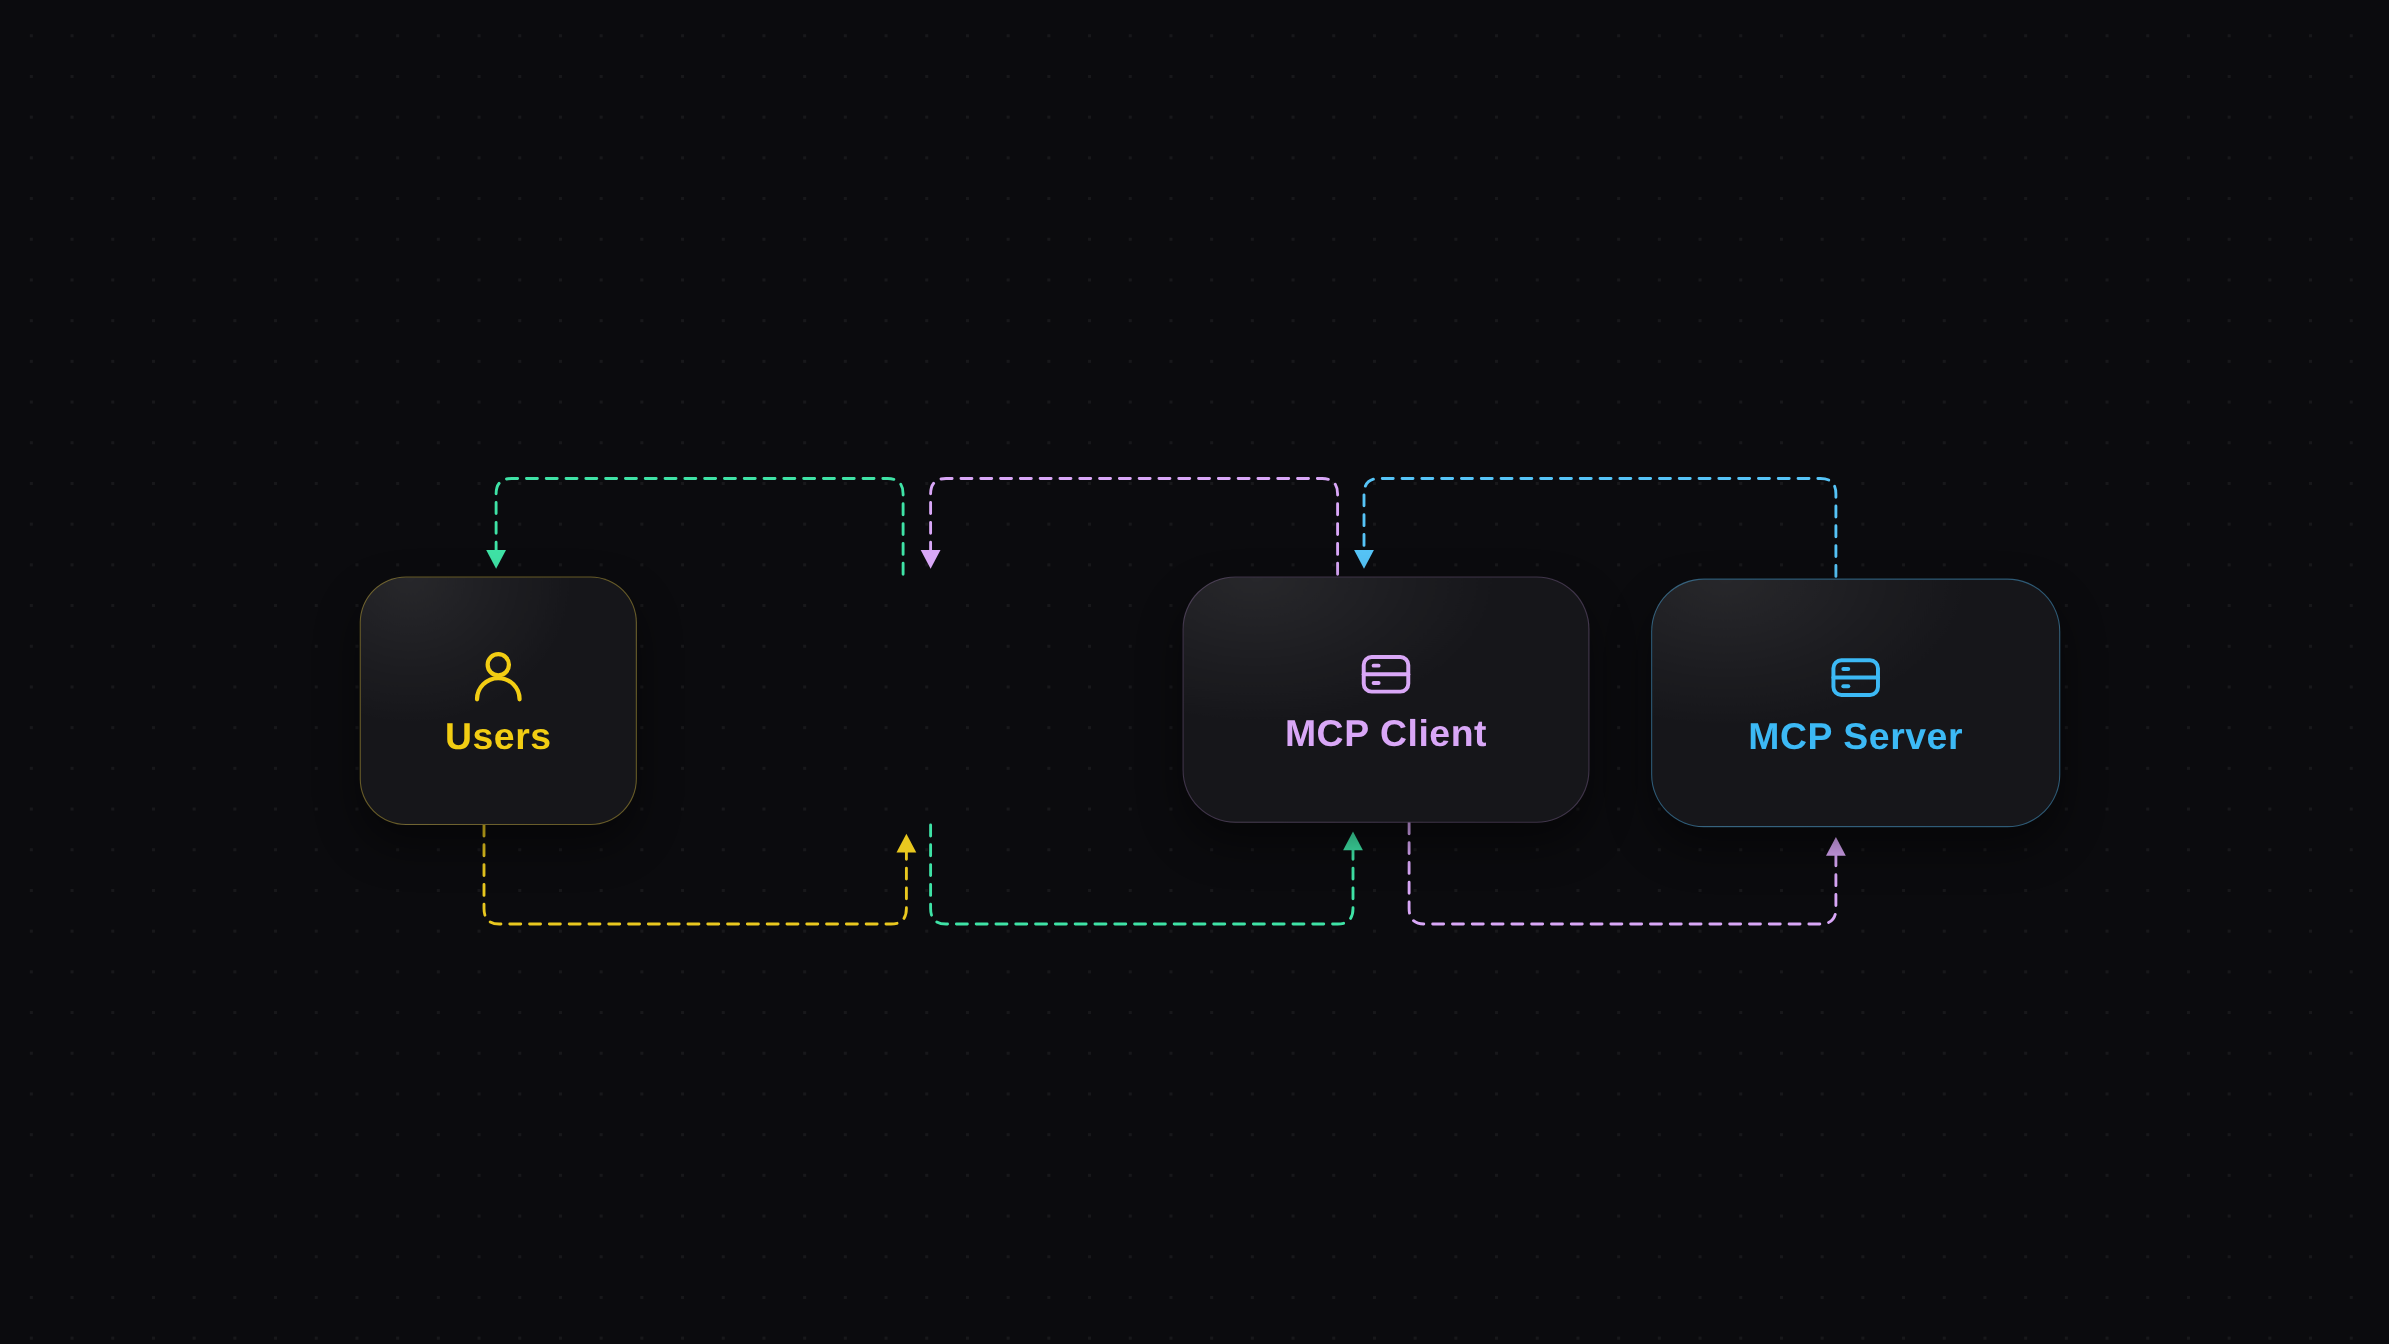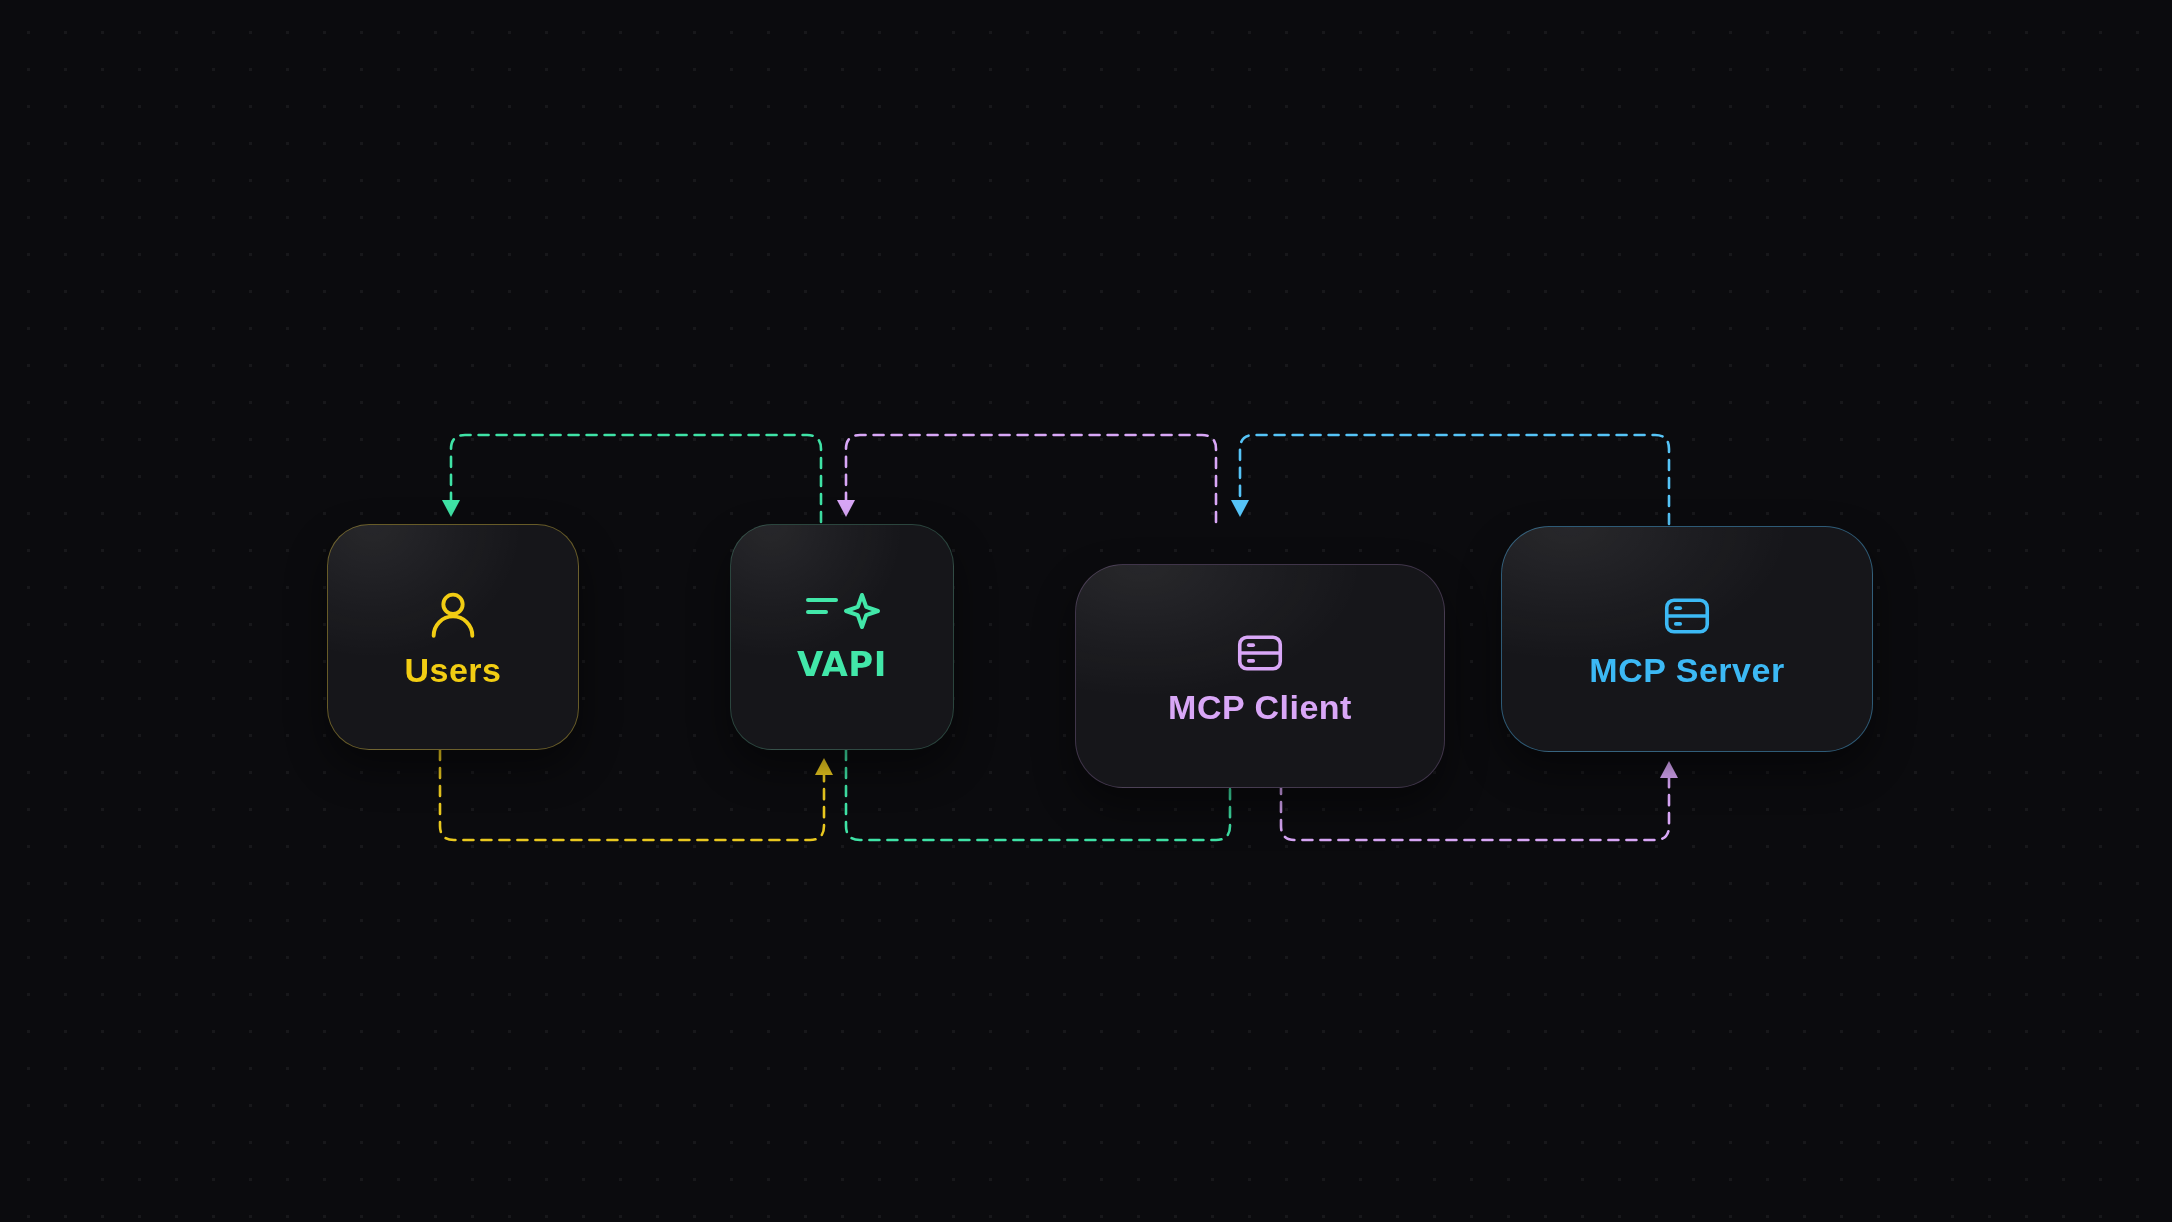--- a/index.html
+++ b/index.html
@@ -54,21 +54,20 @@
   .node-vapi {
     left: 730px; top: 524px; width: 222px; height: 224px;
     border-radius: 42px;
     border: 1.5px solid rgba(120,235,190,0.22);
     gap: 6px;
   }
   .node-mcp-client {
     left: 1075px; top: 524px; width: 368px; height: 222px;
     border-radius: 48px;
     border: 1.5px solid rgba(212,165,245,0.22);
-    margin-top: 40px;
   }
   .node-mcp-server {
     left: 1501px; top: 526px; width: 370px; height: 224px;
     border-radius: 48px;
     border: 1.5px solid rgba(82,186,246,0.42);
   }
   .node-icon { display: block; line-height: 0; }
   .vapi-spark { display: block; margin: 0 auto 4px auto; }
   .vapi-wordmark {
     font-size: 46px;
@@ -118,30 +117,20 @@
   <div class="node node-users" style="color: rgb(242, 205, 19);">
     <span class="node-icon">
       <svg width="58" height="58" viewBox="0 0 24 24" fill="none" stroke="currentColor" stroke-width="1.6" stroke-linecap="round" stroke-linejoin="round">
         <circle cx="12" cy="8" r="4"></circle>
         <path d="M20 21a8 8 0 0 0-16 0"></path>
       </svg>
     </span>
     <span class="label">Users</span>
   </div>
 
-  <div class="node node-vapi" style="color: rgb(66, 231, 169);">
-    <span class="node-icon vapi-spark">
-      <svg width="92" height="44" viewBox="0 0 46 22" fill="none" stroke="currentColor" stroke-width="2" stroke-linecap="round" stroke-linejoin="round">
-        <path d="M6 5 h14"></path>
-        <path d="M6 11 h9"></path>
-        <path d="M33 2.5 L35.1 8.4 L41 10.5 L35.1 12.6 L33 18.5 L30.9 12.6 L25 10.5 L30.9 8.4 Z"></path>
-      </svg>
-    </span>
-    <span class="label vapi-wordmark">VAPI</span>
-  </div>
 
   <div class="node node-mcp-client" style="color: rgb(217, 167, 247);">
     <span class="node-icon">
       <svg width="54" height="54" viewBox="0 0 24 24" fill="none" stroke="currentColor" stroke-width="1.6" stroke-linecap="round" stroke-linejoin="round">
         <rect x="3" y="5" width="18" height="14" rx="3.2"></rect>
         <line x1="3" y1="12" x2="21" y2="12"></line>
         <line x1="7" y1="8.5" x2="9" y2="8.5"></line>
         <line x1="7" y1="15.5" x2="9" y2="15.5"></line>
       </svg>
     </span>

